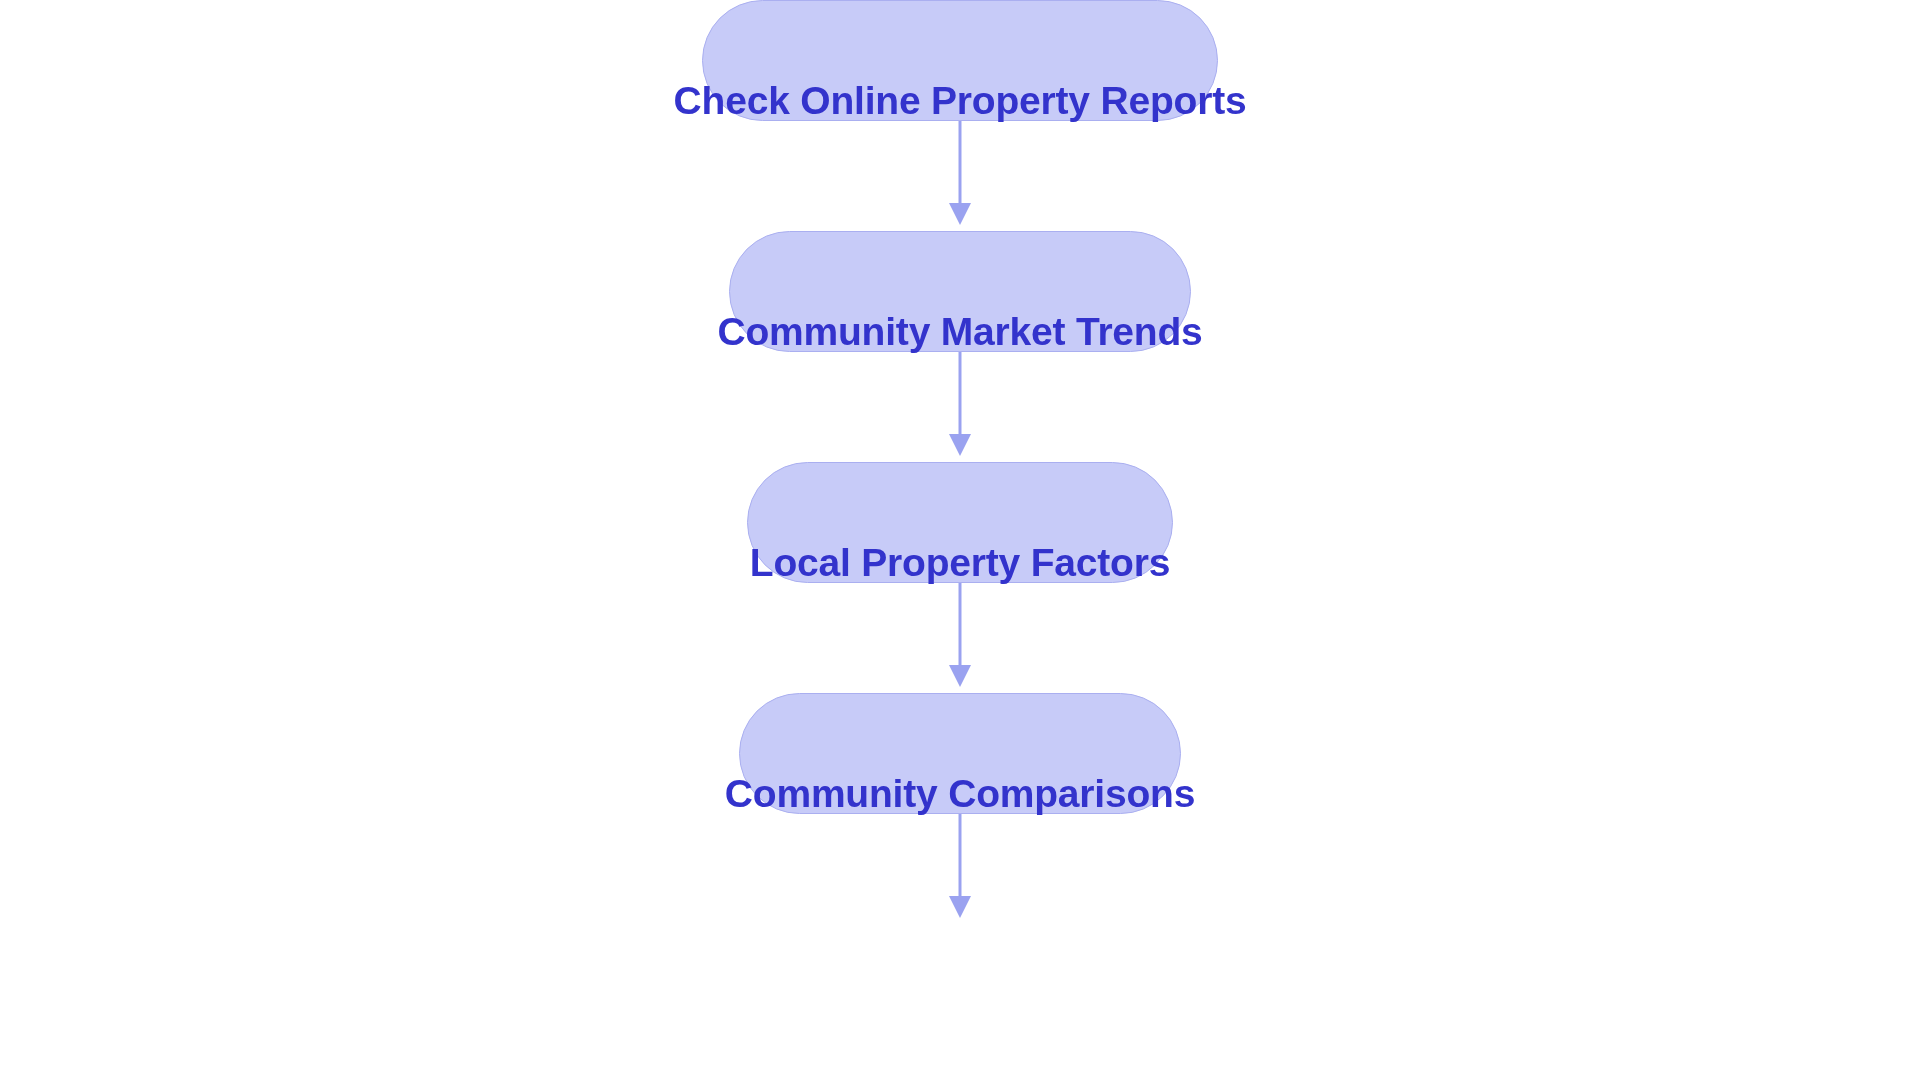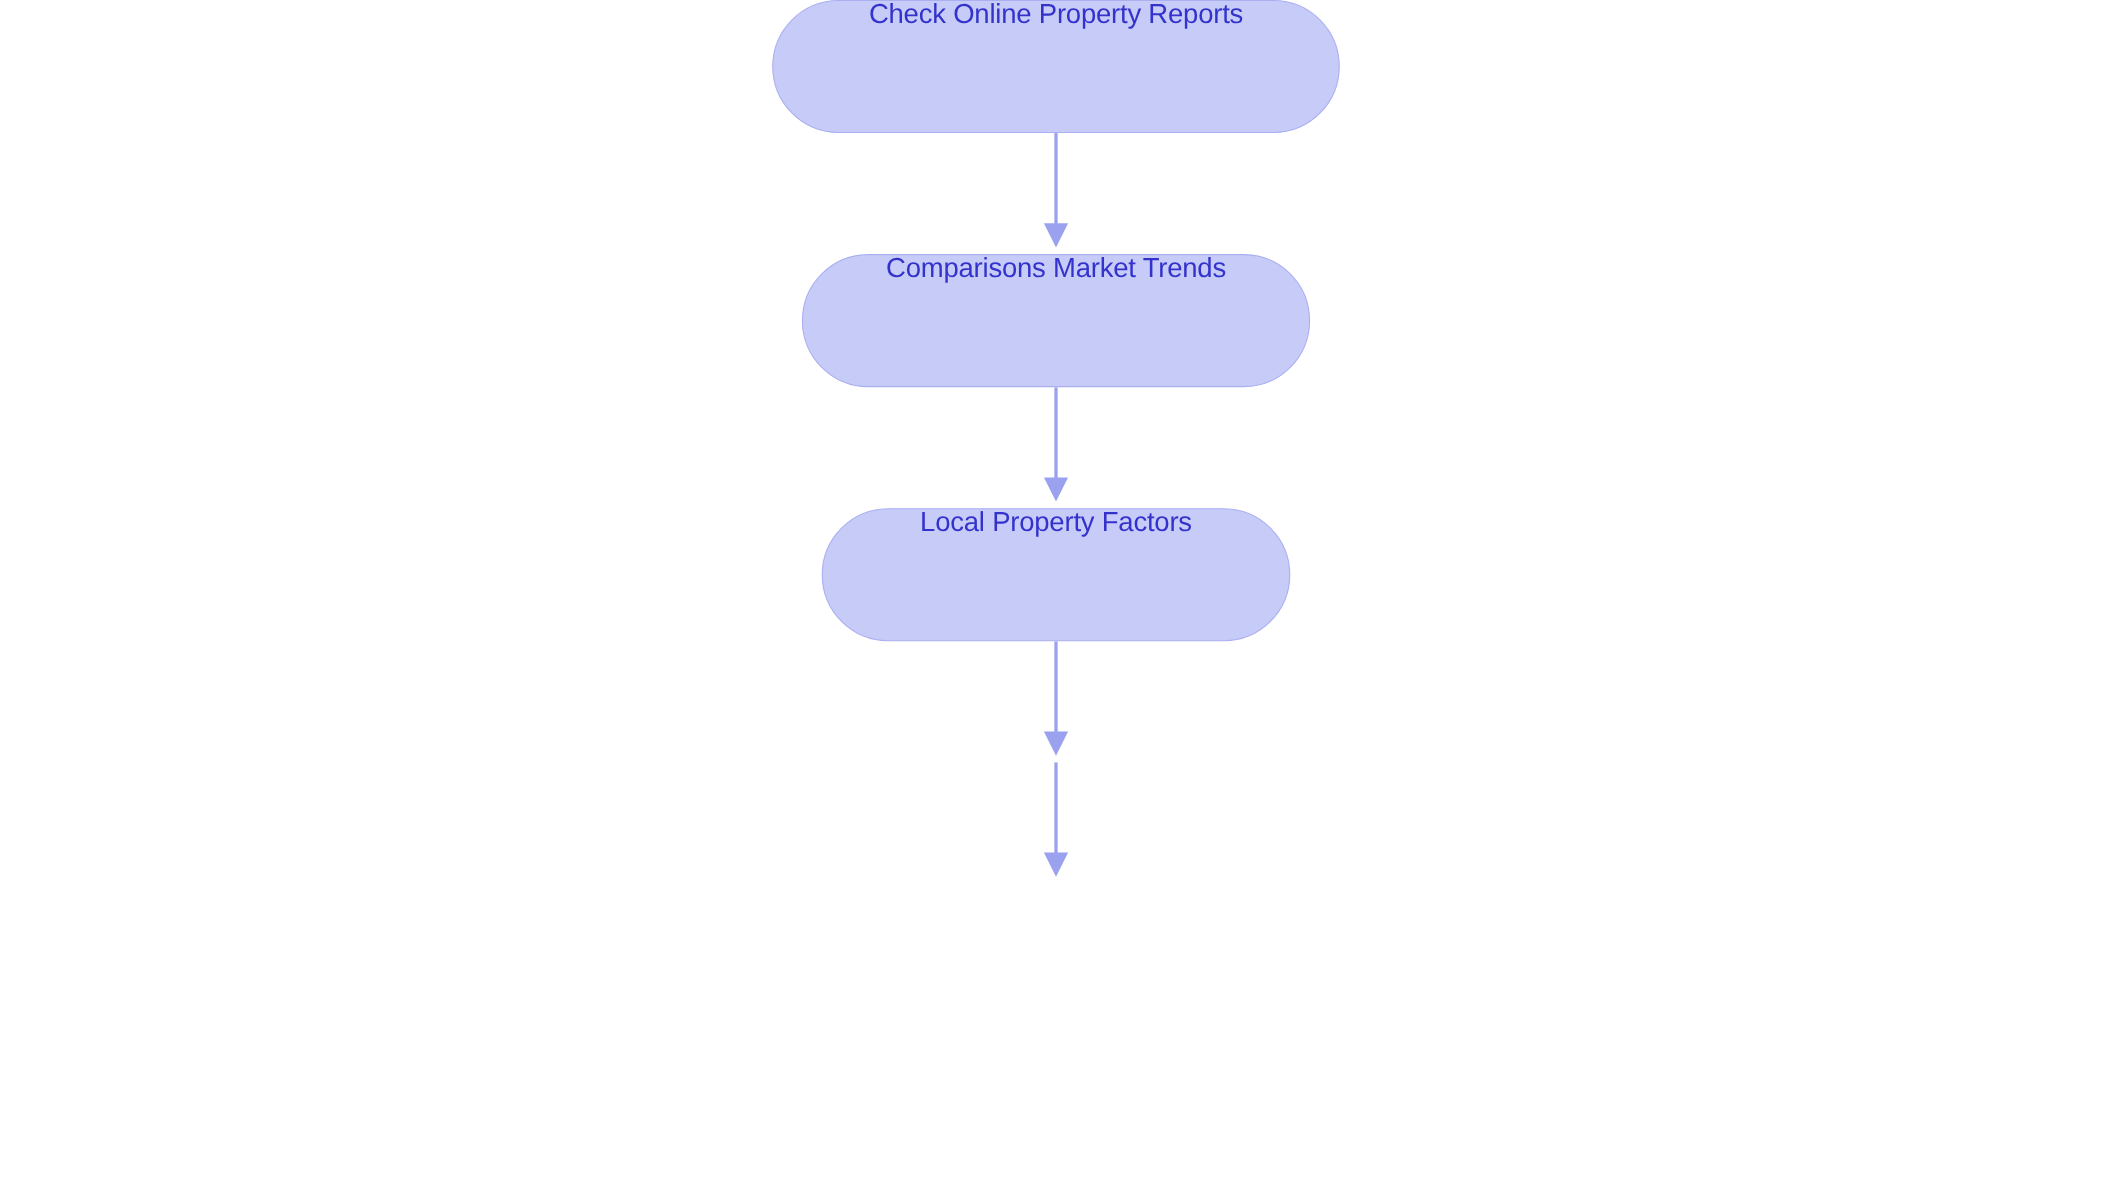--- a/index.html
+++ b/index.html
@@ -34,25 +34,25 @@
   }
 
   
   .flow-node {
     box-sizing: border-box;
     background: #c7cbf8;
     border: 1.6px solid #aaaff0;
     border-radius: 62px;
     color: #3333cc;
     display: flex;
-    align-items: flex-start;
+    align-items: flex-end;
     justify-content: center;
     text-align: center;
-    font-size: 25px;
-    font-weight: 400;
+    font-size: 39px;
+    font-weight: 700;
     letter-spacing: -0.2px;
     line-height: 1;
     white-space: nowrap;
     padding: 0 46px;
     user-select: none;
   }
 
   .flow-node-label {
     display: block;
   }
@@ -89,41 +89,44 @@
     </div>
 
     <div class="flow-connector">
       <svg class="connector-svg" width="40" height="110" viewBox="0 0 40 110">
         <line x1="20" y1="0" x2="20" y2="88" stroke="#9aa2f0" stroke-width="3"></line>
         <polygon points="20,104 9,82 31,82" fill="#9aa2f0"></polygon>
       </svg>
     </div>
 
     <div class="flow-node node-h w-1">
-      <span class="flow-node-label">Comparisons Market Trends</span>
+      <span class="flow-node-label">Community Market Trends</span>
     </div>
 
     <div class="flow-connector">
       <svg class="connector-svg" width="40" height="110" viewBox="0 0 40 110">
         <line x1="20" y1="0" x2="20" y2="88" stroke="#9aa2f0" stroke-width="3"></line>
         <polygon points="20,104 9,82 31,82" fill="#9aa2f0"></polygon>
       </svg>
     </div>
 
     <div class="flow-node node-h w-2">
       <span class="flow-node-label">Local Property Factors</span>
     </div>
 
     <div class="flow-connector">
       <svg class="connector-svg" width="40" height="110" viewBox="0 0 40 110">
         <line x1="20" y1="0" x2="20" y2="88" stroke="#9aa2f0" stroke-width="3"></line>
         <polygon points="20,104 9,82 31,82" fill="#9aa2f0"></polygon>
       </svg>
     </div>
 
+    <div class="flow-node node-h w-3">
+      <span class="flow-node-label">Community Comparisons</span>
+    </div>
 
     <div class="flow-connector">
       <svg class="connector-svg" width="40" height="110" viewBox="0 0 40 110">
         <line x1="20" y1="0" x2="20" y2="88" stroke="#9aa2f0" stroke-width="3"></line>
         <polygon points="20,104 9,82 31,82" fill="#9aa2f0"></polygon>
       </svg>
     </div>
 
 
   </div>

